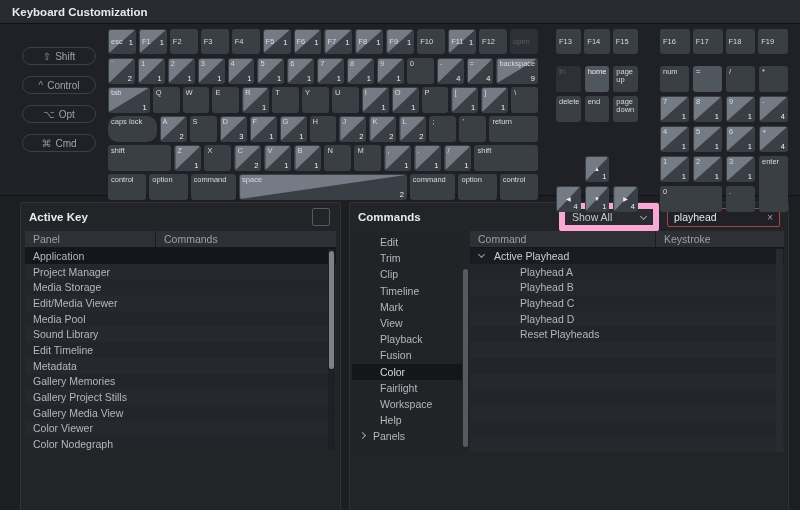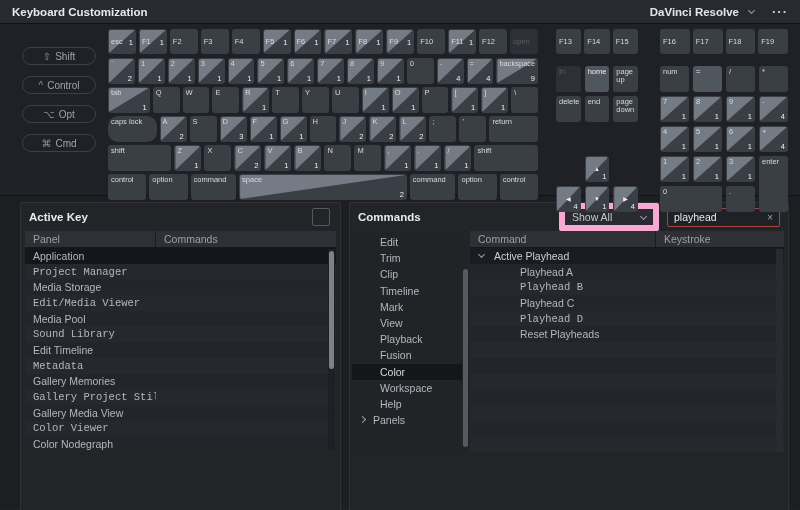--- a/index.html
+++ b/index.html
@@ -61,21 +61,21 @@
 
   .table { margin:0 4px; height:221px; position:relative; overflow:hidden; background:#a16207; }
   .thead { height:17px; background:#2e3036; display:flex; align-items:center; font-size:10.5px; color:#9aa0a7;
     border-bottom:1px solid #17181c; }
   .th { padding-left:8px; flex:1; }
   .th.c1 { flex:0 0 131px; border-right:1px solid #1c1d22; height:100%; line-height:17px; }
   .panel-cmd .th.c1 { flex:0 0 186px; }
   .tr { height:15.7px; display:flex; align-items:center; font-size:10.5px; color:#b3b7be; }
   .tr .td { padding-left:8px; flex:1; overflow:hidden; white-space:nowrap; }
   .tr .td.c1 { flex:0 0 131px; }
-  .tr.even { background:#27282d;font-family:Liberation Mono, monospace; } .tr.odd { background:#24252a; }
+  .tr.even { background:#27282d; } .tr.odd { background:#24252a; }
   .tr.sel { background:#15161a; }
   .tr.group { background:#1a1c21; color:#ccd0d5; }
   .tr.group .gchev { margin-left:9px; }
   .tr.group .td { padding-left:10px; flex:1; }
   .tr.child .td { padding-left:50px; }
 
   .vscroll { position:absolute; right:1px; top:18px; bottom:1px; width:7px; background:#1f2024; }
   .vscroll .thumb { position:absolute; top:2px; left:1px; width:5px; border-radius:3px; background:#7c828a; }
 
   .cmd-body { display:flex; height:221px; margin:0 4px 0 2px; }
@@ -102,25 +102,20 @@
     color:#d4d6d9; font-size:10.5px; display:flex; align-items:center; justify-content:center; font-family:inherit; }
   .btn.disabled { color:#5f6268; }
 </style>
 </head>
 <body>
 
 <div class="app">
 
   <div class="titlebar">
     <span class="tb-title">Keyboard Customization</span>
-    <span class="tb-right">
-      <span class="tb-app">DaVinci Resolve</span>
-      <span class="chev"></span>
-      <span class="tb-dots">···</span>
-    </span>
   </div>
 
   <div class="kb-area">
     <div class="modifiers" id="modifiers">
         <button class="mod-btn">
           <span class="mi">⇧</span>
           <span>Shift</span>
         </button>
         <button class="mod-btn">
           <span class="mi">^</span>
@@ -699,20 +694,21 @@
           <div class="cat-list" id="cat-list">
               <div class="cat-item"><span>Edit</span></div>
               <div class="cat-item"><span>Trim</span></div>
               <div class="cat-item"><span>Clip</span></div>
               <div class="cat-item"><span>Timeline</span></div>
               <div class="cat-item"><span>Mark</span></div>
               <div class="cat-item"><span>View</span></div>
               <div class="cat-item"><span>Playback</span></div>
               <div class="cat-item"><span>Fusion</span></div>
               <div class="cat-item sel"><span>Color</span></div>
+              <div class="cat-item"><span>Fairlight</span></div>
               <div class="cat-item"><span>Workspace</span></div>
               <div class="cat-item"><span>Help</span></div>
               <div class="cat-item expander">
                 <span class="chev right"></span>
                 <span>Panels</span>
               </div>
             </div>
           <div class="cat-scroll">
             <div class="thumb"></div>
           </div>

